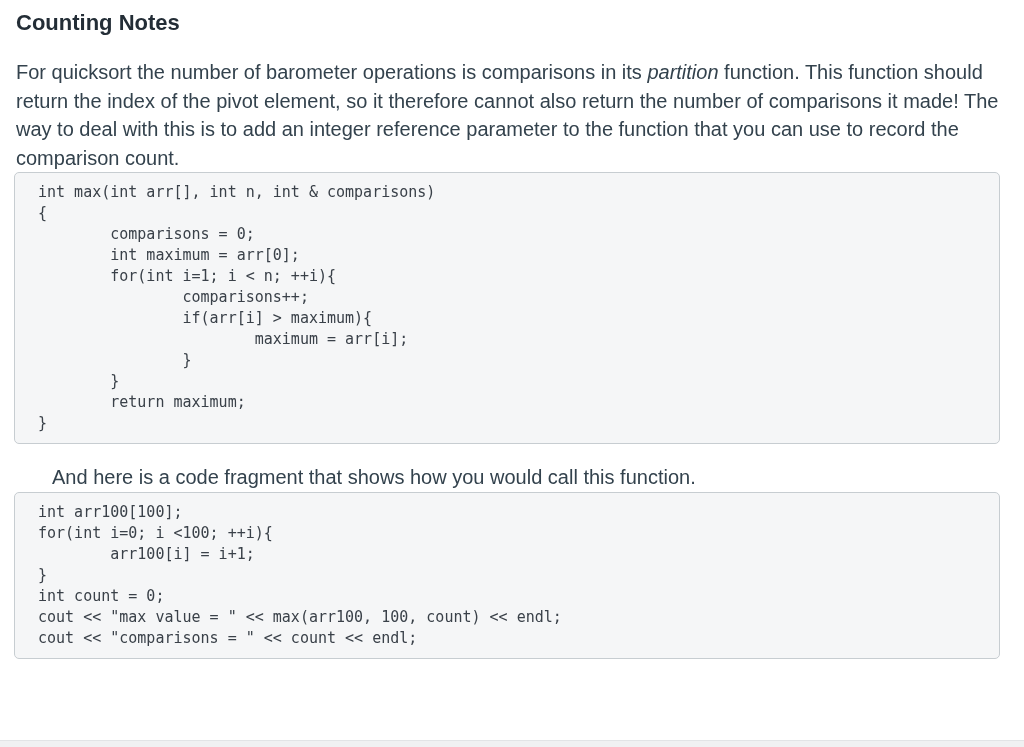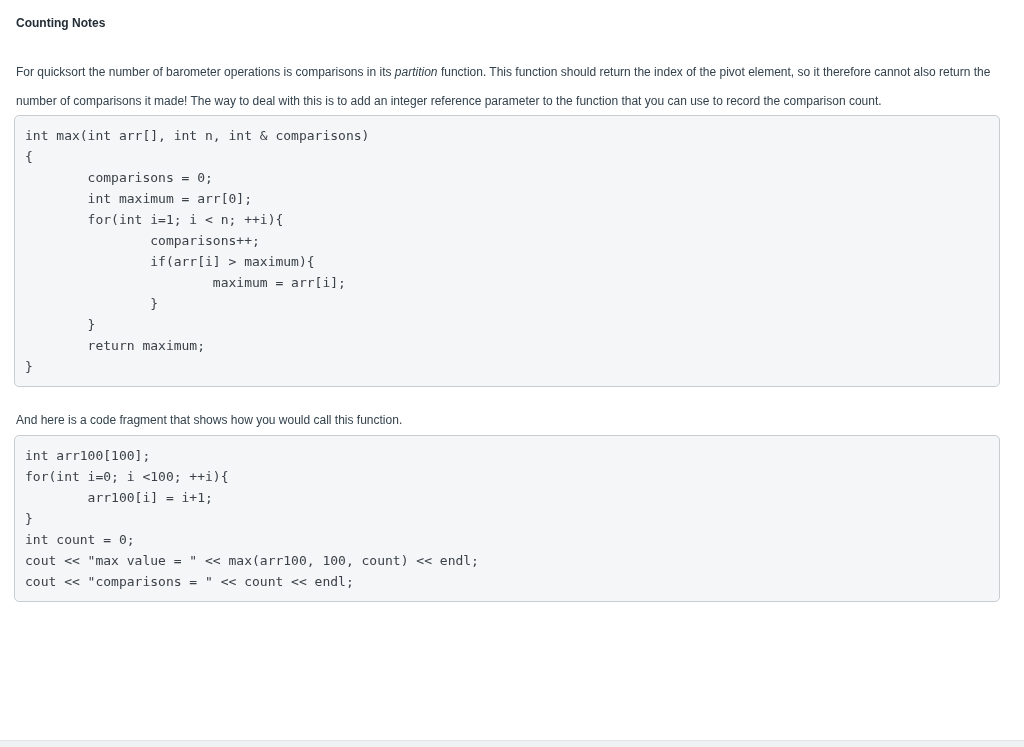--- a/index.html
+++ b/index.html
@@ -11,46 +11,46 @@
     color: #2d3b45;
     position: relative;
     overflow: hidden;
   }
   .content {
     padding: 12px 24px 0 16px;
     width: 984px;
     box-sizing: content-box;
   }
   .page-title {
-    font-size: 12px;
+    font-size: 22px;
     line-height: 22px;
     font-weight: 700;
     margin: 0;
     color: #232d36;
   }
   .para {
-    font-size: 12px;
+    font-size: 20px;
     line-height: 28.5px;
     margin: 0;
     color: #33424d;
   }
   .para-1 { margin-top: 24px; }
   .para-2 { margin-top: 13px; }
-  .para-3 { margin-top: 19px; }
+  .para-3 { margin-top: 19px; margin-left: 36px; }
   .para em { font-style: italic; }
   pre.code-block {
     box-sizing: border-box;
     width: 986px;
     margin: 0 4px 0 -2px;
     background: #f5f6f7;
     border: 1px solid #c7cdd1;
     border-radius: 5px;
-    padding: 9px 10px;
+    padding: 9px 23px;
     font-family: "DejaVu Sans Mono", monospace;
-    font-size: 13px;
+    font-size: 15px;
     line-height: 21px;
     color: #3a4149;
     white-space: pre;
     overflow: hidden;
   }
   pre.code-block code {
     font-family: inherit;
     font-size: inherit;
   }
   .code-1 { margin-top: 15px; }

